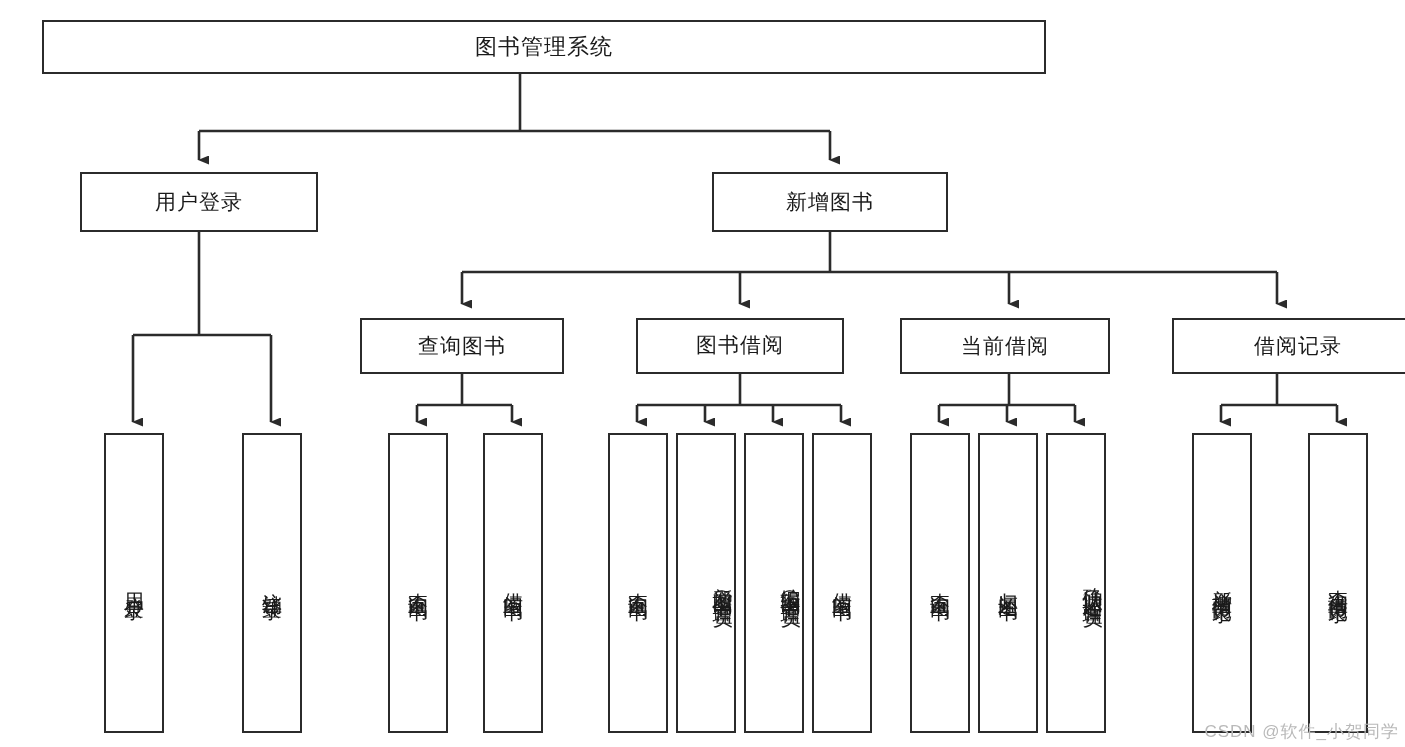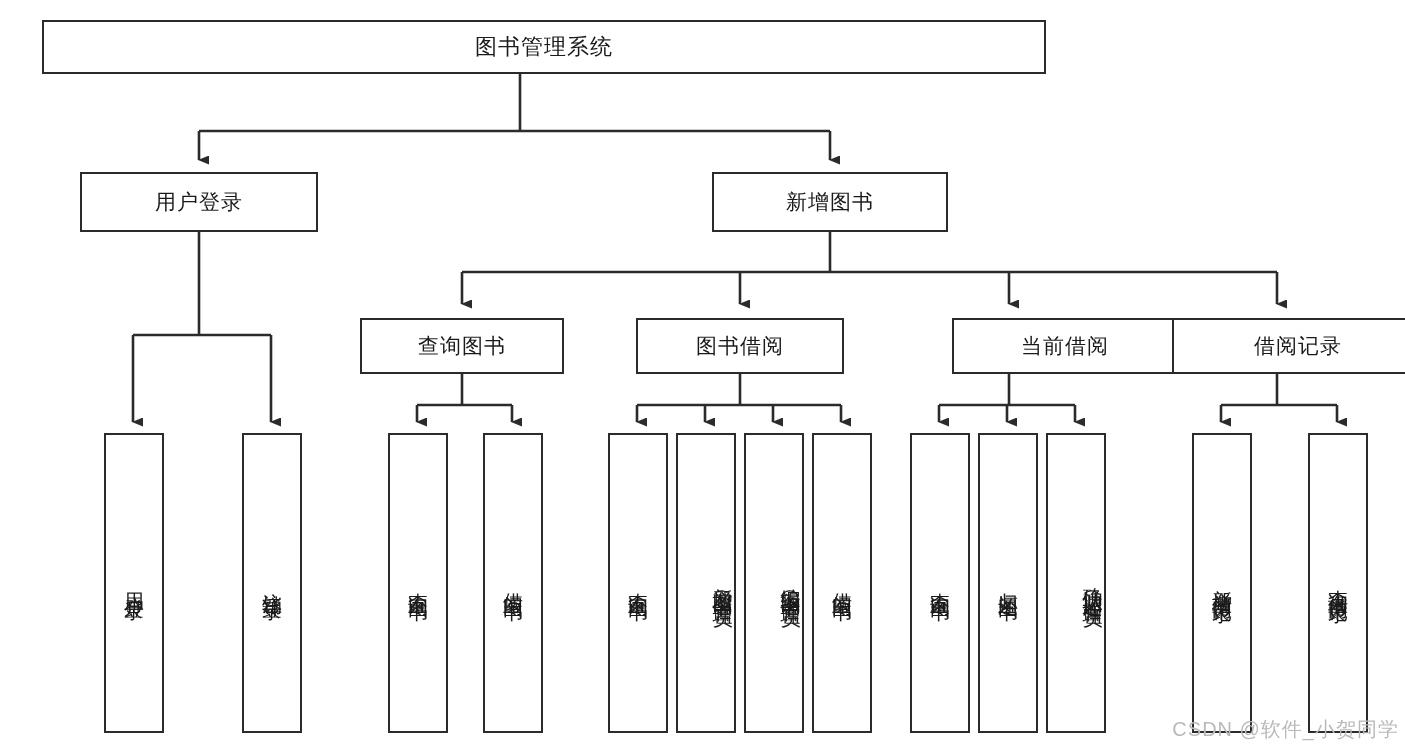--- a/index.html
+++ b/index.html
@@ -53,21 +53,21 @@
     line-height:1.15;
   }
   .node-v.mid{
     align-items:center;
     padding-top:0;
   }
   .watermark{
     position:absolute;
     right:6px;
     bottom:4px;
-    font-size:20px;
+    font-size:17px;
     color:#b9b9b9;
     letter-spacing:1px;
     white-space:nowrap;
     z-index:5;
     font-family:"Liberation Sans","DejaVu Sans",sans-serif;
   }
 </style>
 </head>
 <body>
 
@@ -127,23 +127,23 @@
   </svg>
 
   <div class="node node-h node-root" style="left:18px; top:20px; width:1004px; height:54px;margin-left:24px;">图书管理系统</div>
 
   <div class="node node-h" style="left:80px; top:172px; width:238px; height:60px;">用户登录</div>
 
   <div class="node node-h" style="left:712px; top:172px; width:236px; height:60px;">新增图书</div>
 
   <div class="node node-h" style="left:360px; top:318px; width:204px; height:56px;">查询图书</div>
 
-  <div class="node node-h" style="left:636px; top:318px; width:208px; height:56px;">图书借阅</div>
+  <div class="node node-h" style="left:636px; top:318px; width:208px; height:56px;font-family:Liberation Serif, serif;">图书借阅</div>
 
-  <div class="node node-h" style="left:952px; top:318px; width:226px; height:56px;">当前借阅</div>
+  <div class="node node-h" style="left:900px; top:318px; width:210px; height:56px;">当前借阅</div>
 
   <div class="node node-h" style="left:1172px; top:318px; width:252px; height:56px;">借阅记录</div>
 
   <div class="node node-v mid" style="left:104px; top:433px; width:60px; height:300px;">用户登录</div>
 
   <div class="node node-v mid" style="left:242px; top:433px; width:60px; height:300px;">注销登录</div>
 
   <div class="node node-v mid" style="left:388px; top:433px; width:60px; height:300px;">查询图书</div>
 
   <div class="node node-v mid" style="left:483px; top:433px; width:60px; height:300px;">借阅图书</div>

